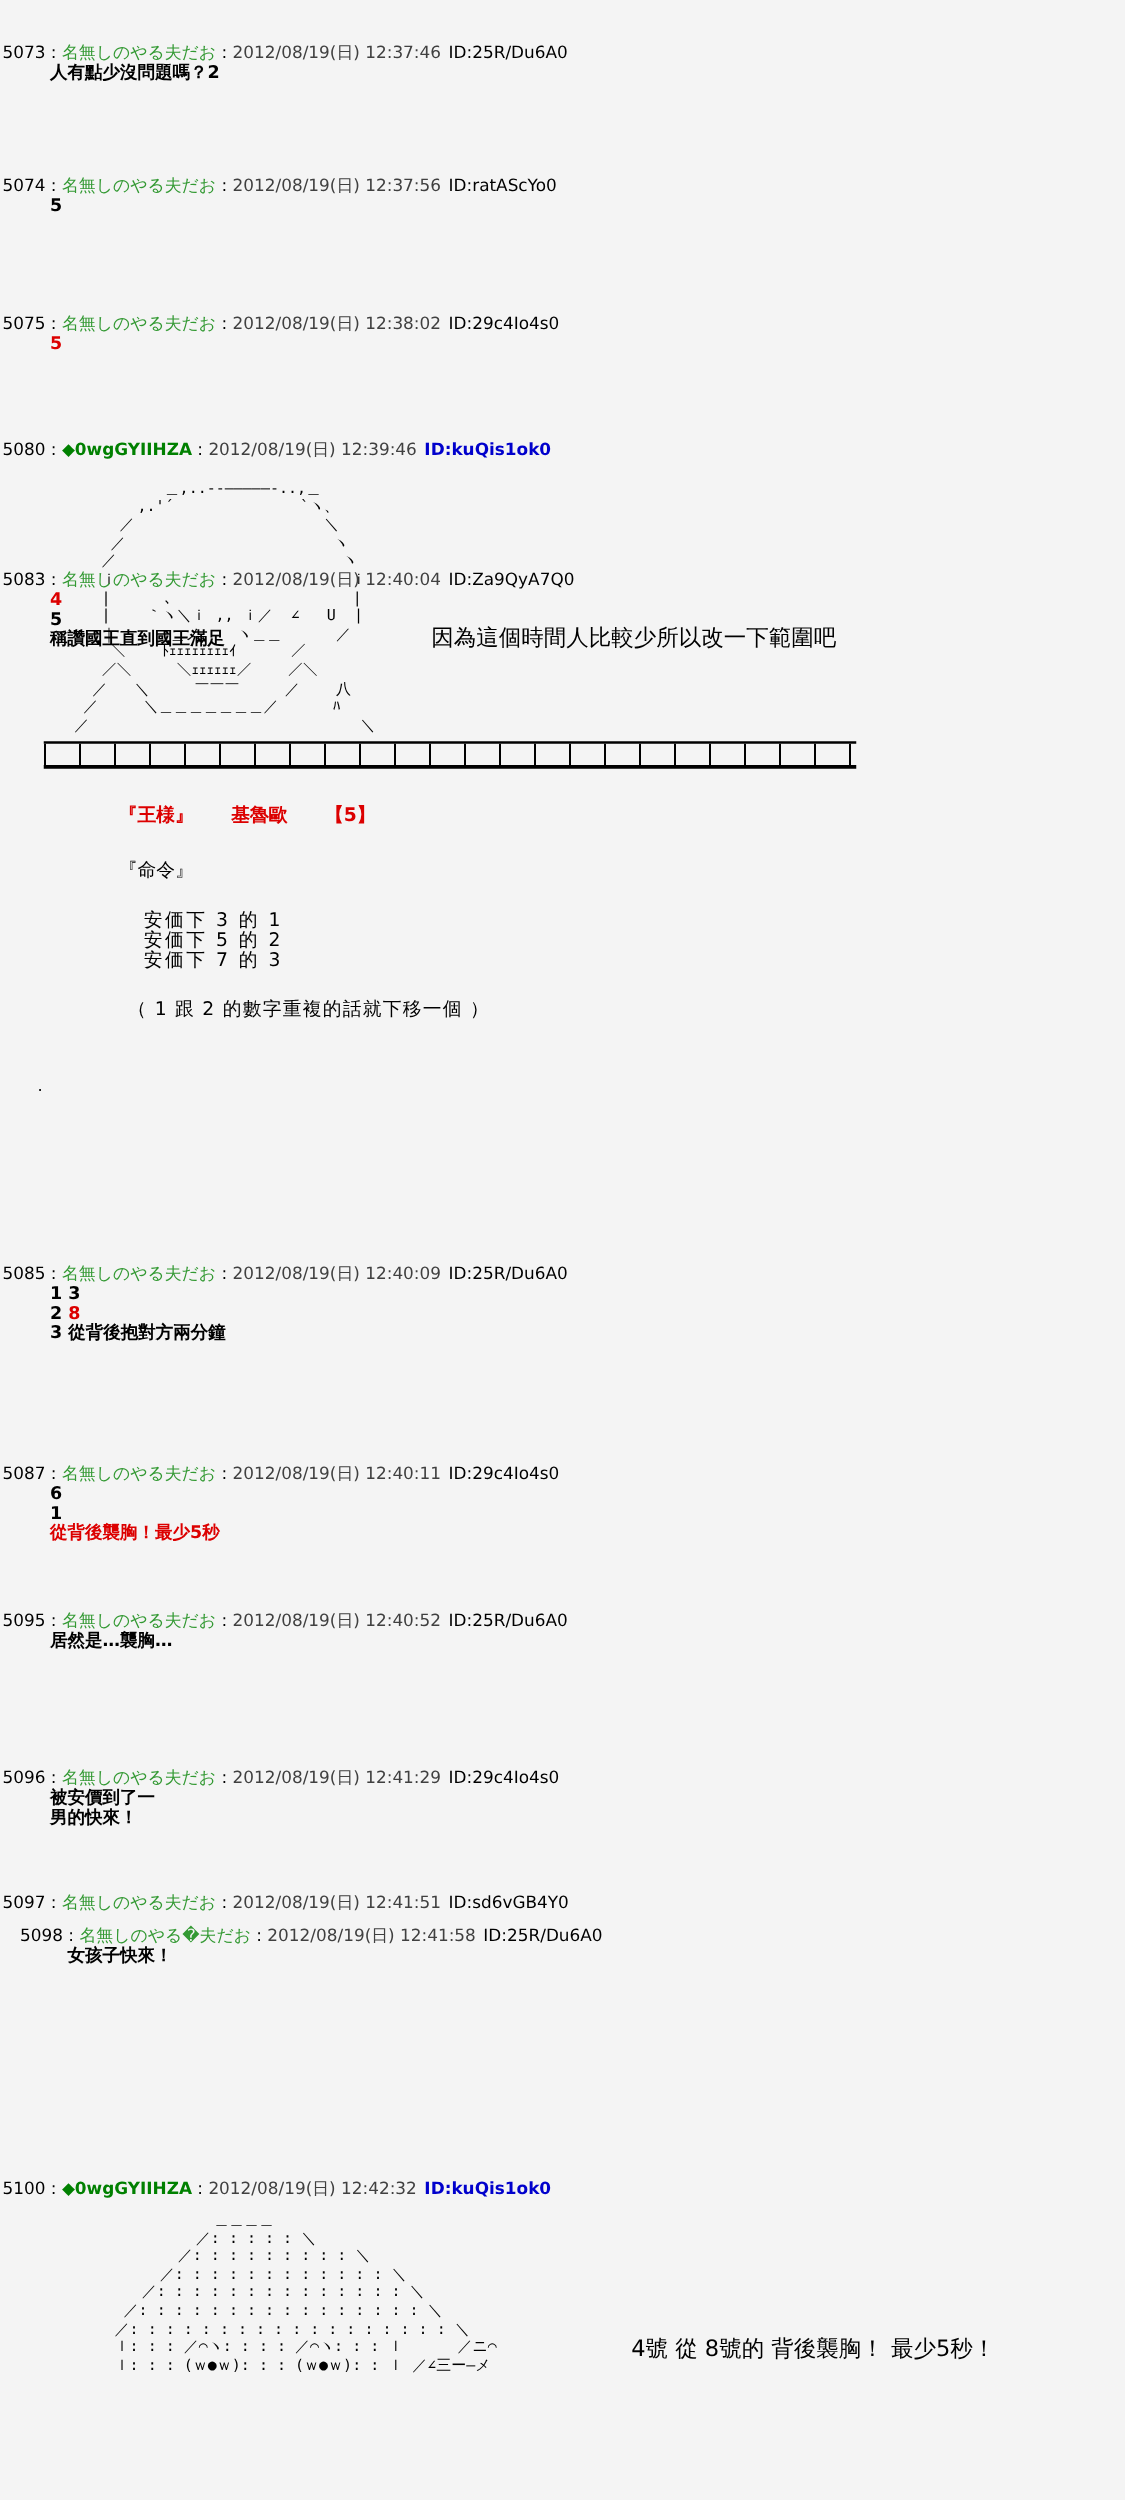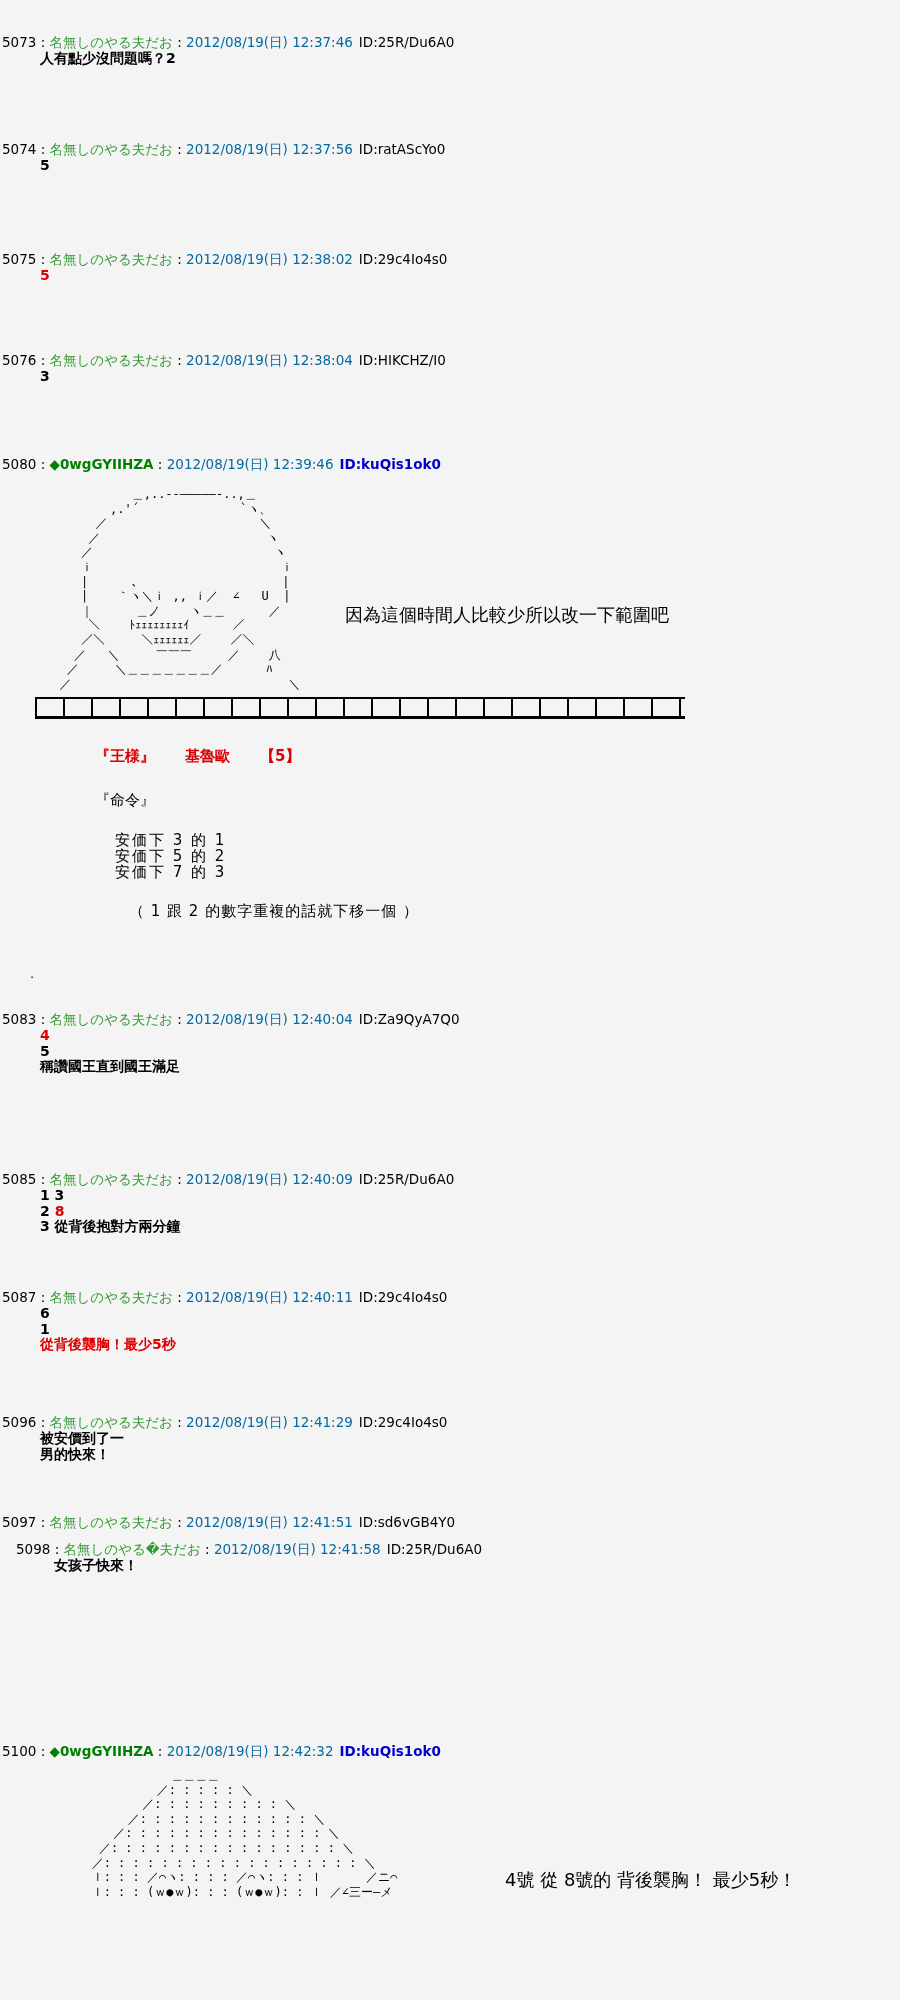--- a/index.html
+++ b/index.html
@@ -23,41 +23,41 @@
   .post:nth-child(9){top:1413px;}
   .post:nth-child(10){top:1513px;}
   .post:nth-child(11){top:1540px;margin-left:14px;}
   .post:nth-child(12){top:1742px;}
   .post:nth-child(13){top:1848px;}
 
   .post-header{font-size:13.5px;line-height:18px;white-space:pre;padding-left:2px;}
   .post-number{color:#000;}
   .post-author{color:#339933;}
   .trip-post .post-author{color:#008000;font-weight:bold;}
-  .post-datetime{color:#0369a1;}
+  .post-datetime{color:#404040;}
   .post-id{color:#000;margin-left:6px;}
   .trip-post .post-id{color:#0000cc;font-weight:bold;}
 
   .post-body{margin-left:40px;font-size:14px;font-weight:bold;line-height:15.5px;}
   .body-line{white-space:pre;}
   .seg-red{color:#dc0000;}
 
   .aa{font-family:"DejaVu Sans Mono",monospace;font-weight:normal;font-size:12px;line-height:14.6px;margin:0;white-space:pre;color:#000;}
   .aa-face{margin:14px 0 0 5px;}
   .aa-pyramid{margin:8px 0 0 30px;}
 
   .fence{margin:6px 0 0 -5px;width:650px;height:17px;
          border-top:2px solid #000;border-bottom:3px solid #000;
          background:repeating-linear-gradient(to right,#000 0,#000 2px,transparent 2px,transparent 28px);}
 
   .blk-king{margin:30px 0 0 55px;color:#dc0000;font-size:15px;}
   .blk-order-title{margin:28px 0 0 55px;font-weight:normal;font-size:15px;}
   .blk-cmd{margin:0 0 0 75px;font-weight:normal;font-size:15px;line-height:16px;letter-spacing:2px;}
   .blk-first{margin-top:24px;}
-  .blk-note{margin:24px 0 0 89px;font-weight:normal;font-size:15px;letter-spacing:1px;}
+  .blk-note{margin:24px 0 0 62px;font-weight:normal;font-size:15px;letter-spacing:1px;}
   .blk-dot{margin:46px 0 0 -10px;font-weight:normal;font-size:13px;}
 
   .sidetext{position:absolute;font-weight:normal;font-size:18px;white-space:nowrap;color:#000;}
   .speech-top{left:345px;top:152px;}
   .speech-bottom{left:505px;top:130px;}
 </style>
 </head>
 <body>
 
 <div class="page">
@@ -75,26 +75,20 @@
       </div>
   </div>
 
   <div class="post">
     <div class="post-header"><span class="post-number">5075</span><span> : </span><span class="post-author">名無しのやる夫だお</span><span> : </span><span class="post-datetime">2012/08/19(日) 12:38:02</span><span class="post-id">ID:29c4Io4s0</span></div>
     <div class="post-body">
         <div class="body-line"><span class="seg-red">5</span></div>
       </div>
   </div>
 
-  <div class="post">
-    <div class="post-header"><span class="post-number">5076</span><span> : </span><span class="post-author">名無しのやる夫だお</span><span> : </span><span class="post-datetime">2012/08/19(日) 12:38:04</span><span class="post-id">ID:HIKCHZ/I0</span></div>
-    <div class="post-body">
-        <div class="body-line"><span>3</span></div>
-      </div>
-  </div>
 
   <div class="post trip-post">
     <div class="post-header"><span class="post-number">5080</span><span> : </span><span class="post-author">◆0wgGYIIHZA</span><span> : </span><span class="post-datetime">2012/08/19(日) 12:39:46</span><span class="post-id">ID:kuQis1ok0</span></div>
     <div class="post-body">
         <pre class="aa aa-face">            ＿,..-‐―――――-..,＿
          ,.'´              `ヽ、
        ／                     ＼
       ／                       ヽ
      ／                         ヽ
      ｉ                          ｉ
@@ -138,20 +132,26 @@
 
   <div class="post">
     <div class="post-header"><span class="post-number">5087</span><span> : </span><span class="post-author">名無しのやる夫だお</span><span> : </span><span class="post-datetime">2012/08/19(日) 12:40:11</span><span class="post-id">ID:29c4Io4s0</span></div>
     <div class="post-body">
         <div class="body-line"><span>6</span></div>
         <div class="body-line"><span>1</span></div>
         <div class="body-line"><span class="seg-red">從背後襲胸！最少5秒</span></div>
       </div>
   </div>
 
+  <div class="post">
+    <div class="post-header"><span class="post-number">5095</span><span> : </span><span class="post-author">名無しのやる夫だお</span><span> : </span><span class="post-datetime">2012/08/19(日) 12:40:52</span><span class="post-id">ID:25R/Du6A0</span></div>
+    <div class="post-body">
+        <div class="body-line"><span>居然是…襲胸…</span></div>
+      </div>
+  </div>
 
   <div class="post">
     <div class="post-header"><span class="post-number">5096</span><span> : </span><span class="post-author">名無しのやる夫だお</span><span> : </span><span class="post-datetime">2012/08/19(日) 12:41:29</span><span class="post-id">ID:29c4Io4s0</span></div>
     <div class="post-body">
         <div class="body-line"><span>被安價到了一</span></div>
         <div class="body-line"><span>男的快來！</span></div>
       </div>
   </div>
 
   <div class="post">

